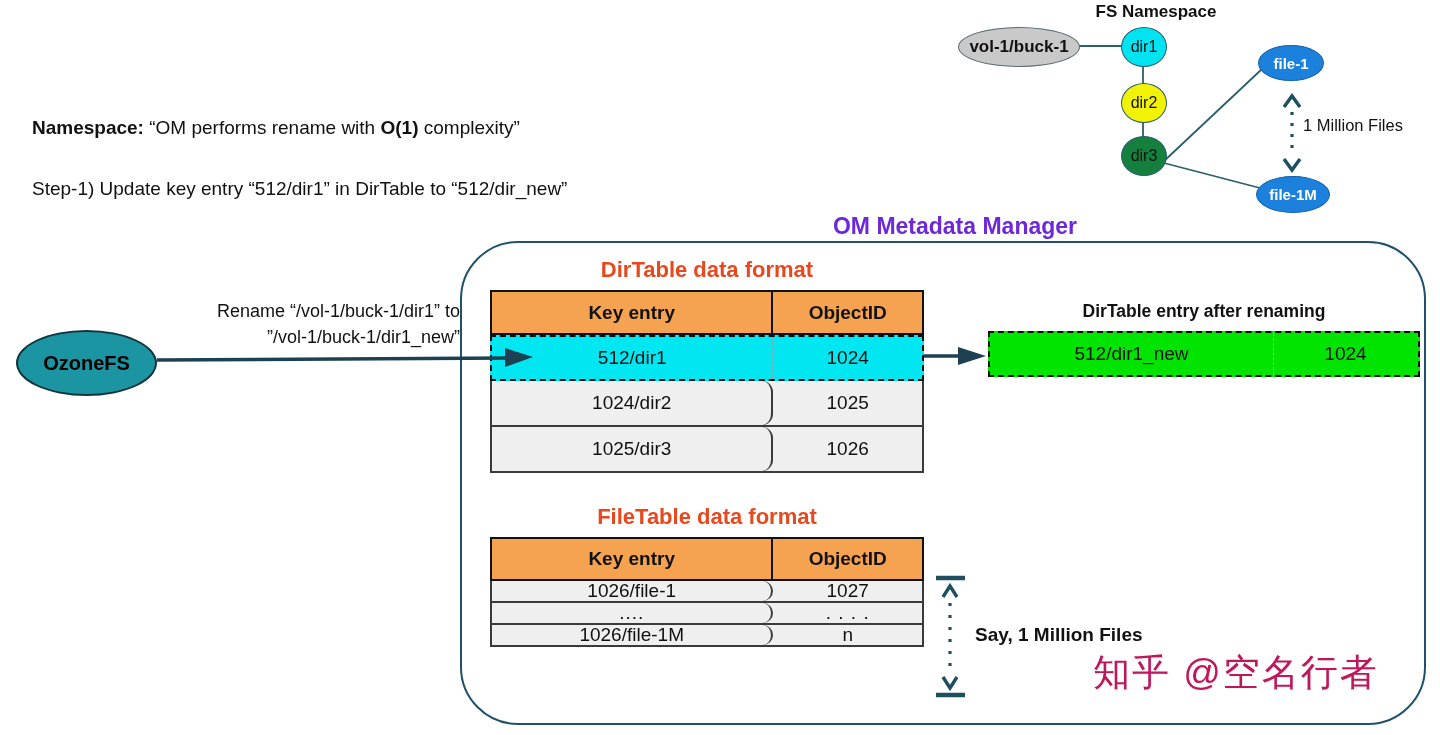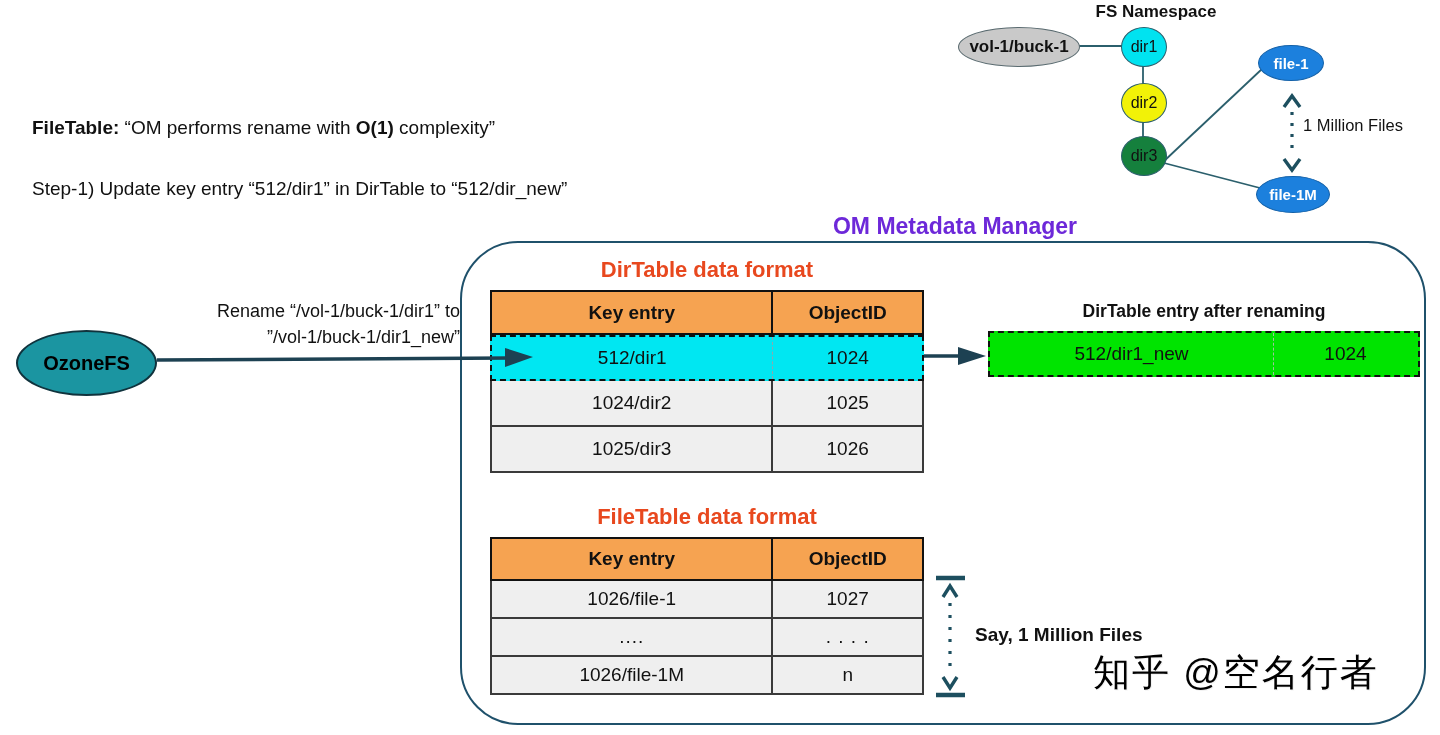--- a/index.html
+++ b/index.html
@@ -44,50 +44,50 @@
   .tbl{left:490px;width:434px;z-index:2;}
   .dirtable{top:290px;}
   .filetable{top:537px;}
   .trow{display:flex;box-sizing:border-box;width:434px;}
   .tcell{box-sizing:border-box;display:flex;align-items:center;justify-content:center;font-size:19px;}
   .c1{width:284px;}
   .c2{width:150px;}
   .thead{background:#f6a351;border:2px solid #111;height:45px;font-weight:bold;}
   .thead .c1{border-right:2px solid #111;}
   .rgray{background:#efefef;border:2px solid #3a3a3a;border-top:none;height:46px;}
-  .rgray .c1{border-right:2px solid #3a3a3a;}
+  .rgray .c1{border-right:2px solid #3a3a3a;border-radius:11px;}
   .rcyan{background:#00e7f2;border:2.5px dashed #111;height:46px;}
   .rcyan .c1{border-right:1.5px dashed #8fa6ad;}
   .filetable .thead{height:44px;}
-  .filetable .rgray{height:38px;}
+  .filetable .rgray{height:22px;}
   .dots{letter-spacing:1px;}
 
   
   .renamed-title{left:988px;top:301px;width:432px;text-align:center;font-weight:bold;font-size:17.5px;z-index:2;}
   .greenrow{left:988px;top:331px;width:432px;height:46px;background:#00e400;border:2.5px dashed #111;
     box-sizing:border-box;display:flex;z-index:2;}
   .greenrow .gc1{width:283px;border-right:1.5px dashed #9ec19e;}
   .greenrow .gc2{width:143px;}
   .greenrow .gcell{display:flex;align-items:center;justify-content:center;font-size:19px;height:100%;}
 
   .say-million{left:975px;top:624px;font-size:19px;font-weight:bold;z-index:6;}
 
   
   .connectors{left:0;top:0;width:1440px;height:735px;z-index:5;pointer-events:none;}
 
   
-  .watermark{left:1093px;top:648px;font-size:37px;color:#000000;letter-spacing:2px;z-index:8;
+  .watermark{left:1093px;top:648px;font-size:37px;color:#be185d;letter-spacing:2px;z-index:8;
     text-shadow:1px 1px 0 #f2f2f2;text-align:right;}
 </style>
 </head>
 <body>
 
 <div class="canvas">
 
-  <div class="abs algo-line"><span class="b">FileTable:</span><span> “OM performs rename with </span><span class="b">O(1)</span><span> complexity”</span></div>
+  <div class="abs algo-line"><span class="b">Namespace:</span><span> “OM performs rename with </span><span class="b">O(1)</span><span> complexity”</span></div>
   <div class="abs step-line">Step-1) Update key entry “512/dir1” in DirTable to “512/dir_new”</div>
 
   <div class="abs ns-title">FS Namespace</div>
   <div class="abs node node-bucket">vol-1/buck-1</div>
   <div class="abs node node-dir node-dir1">dir1</div>
   <div class="abs node node-dir node-dir2">dir2</div>
   <div class="abs node node-dir node-dir3">dir3</div>
   <div class="abs node node-file node-file1">file-1</div>
   <div class="abs node node-file node-file1m">file-1M</div>
   <div class="abs million-files">1 Million Files</div>

